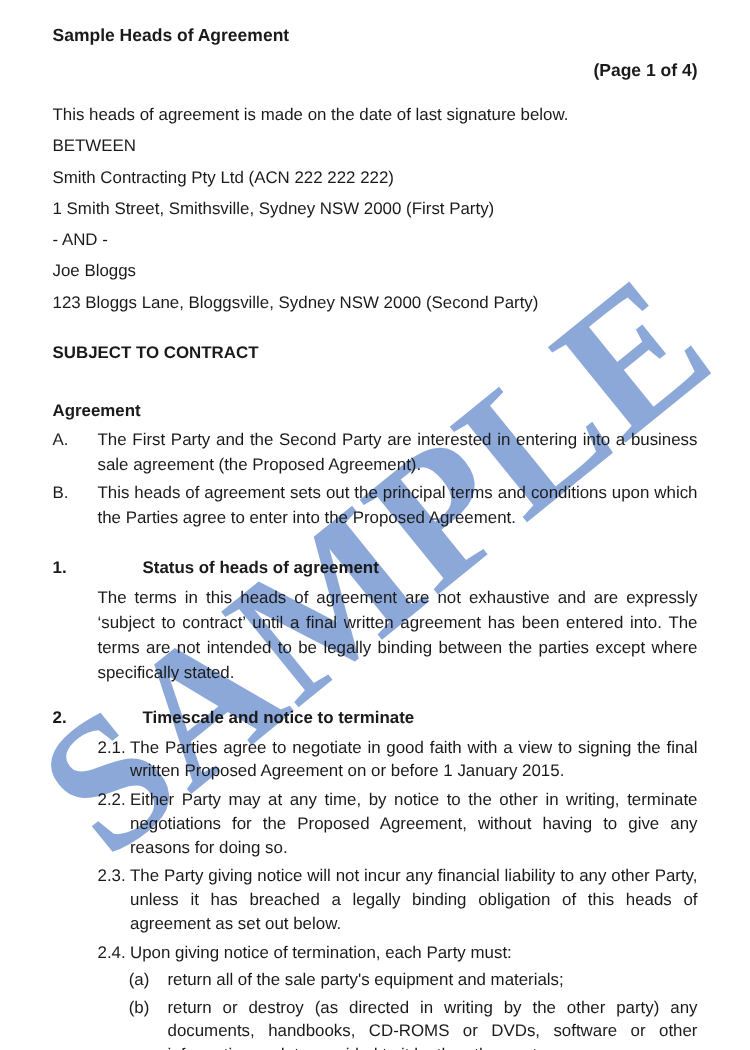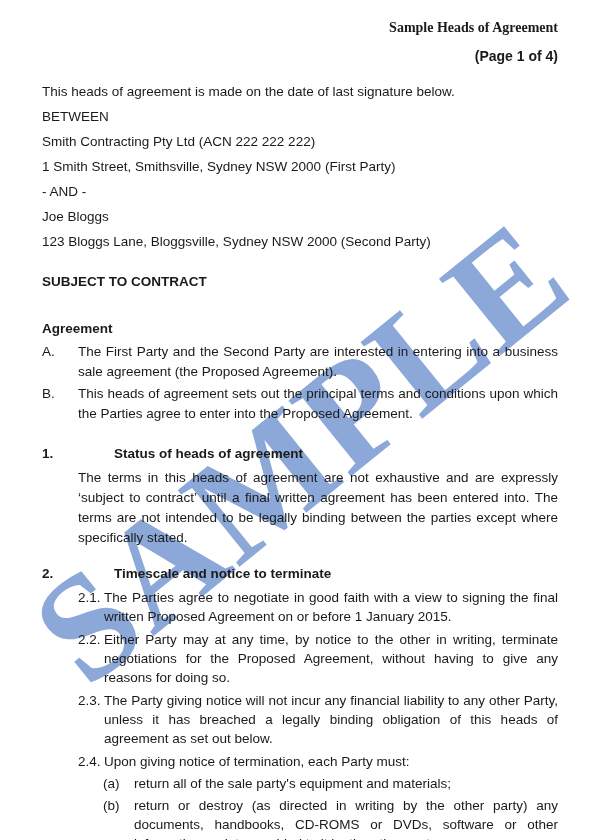--- a/index.html
+++ b/index.html
@@ -27,24 +27,23 @@
     white-space: nowrap;
     z-index: 0;
     user-select: none;
   }
   .content {
     position: relative;
     z-index: 1;
     padding: 18px 42px 0 42px;
   }
   .doc-title {
-    text-align: right;
+    text-align: left;
     font-weight: bold;
     font-size: 14px;
-    font-family: Liberation Serif, serif;
   }
   .doc-subtitle {
     text-align: right;
     font-weight: bold;
     font-size: 14px;
     margin-top: 8px;
   }
   .intro { margin-top: 16px; }
   .party-line { margin-top: 5px; }
   .bold { font-weight: normal; }

